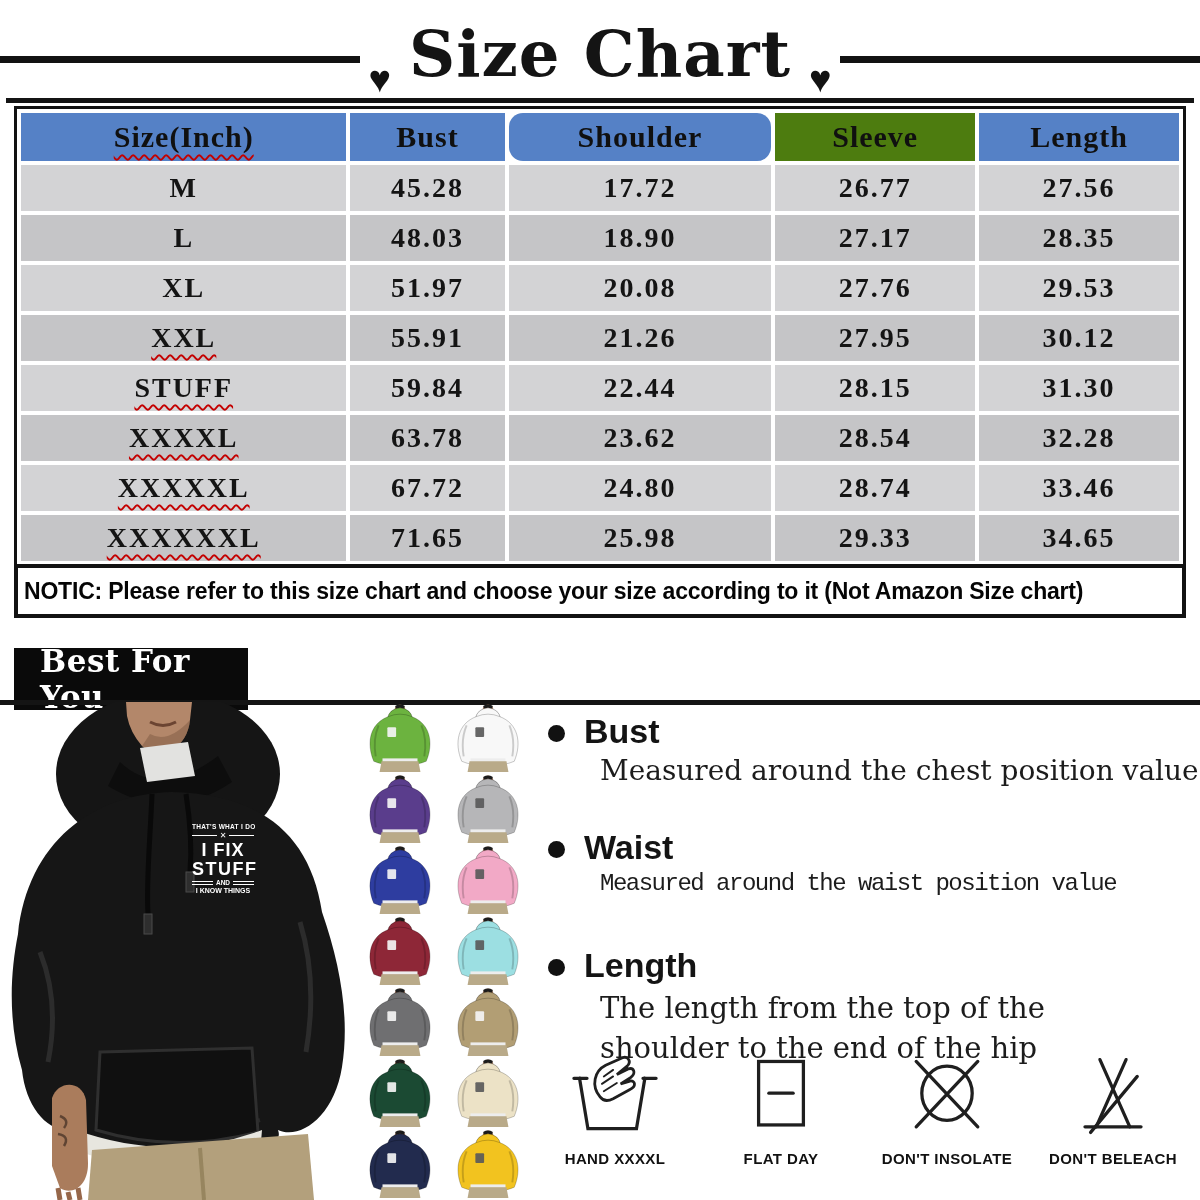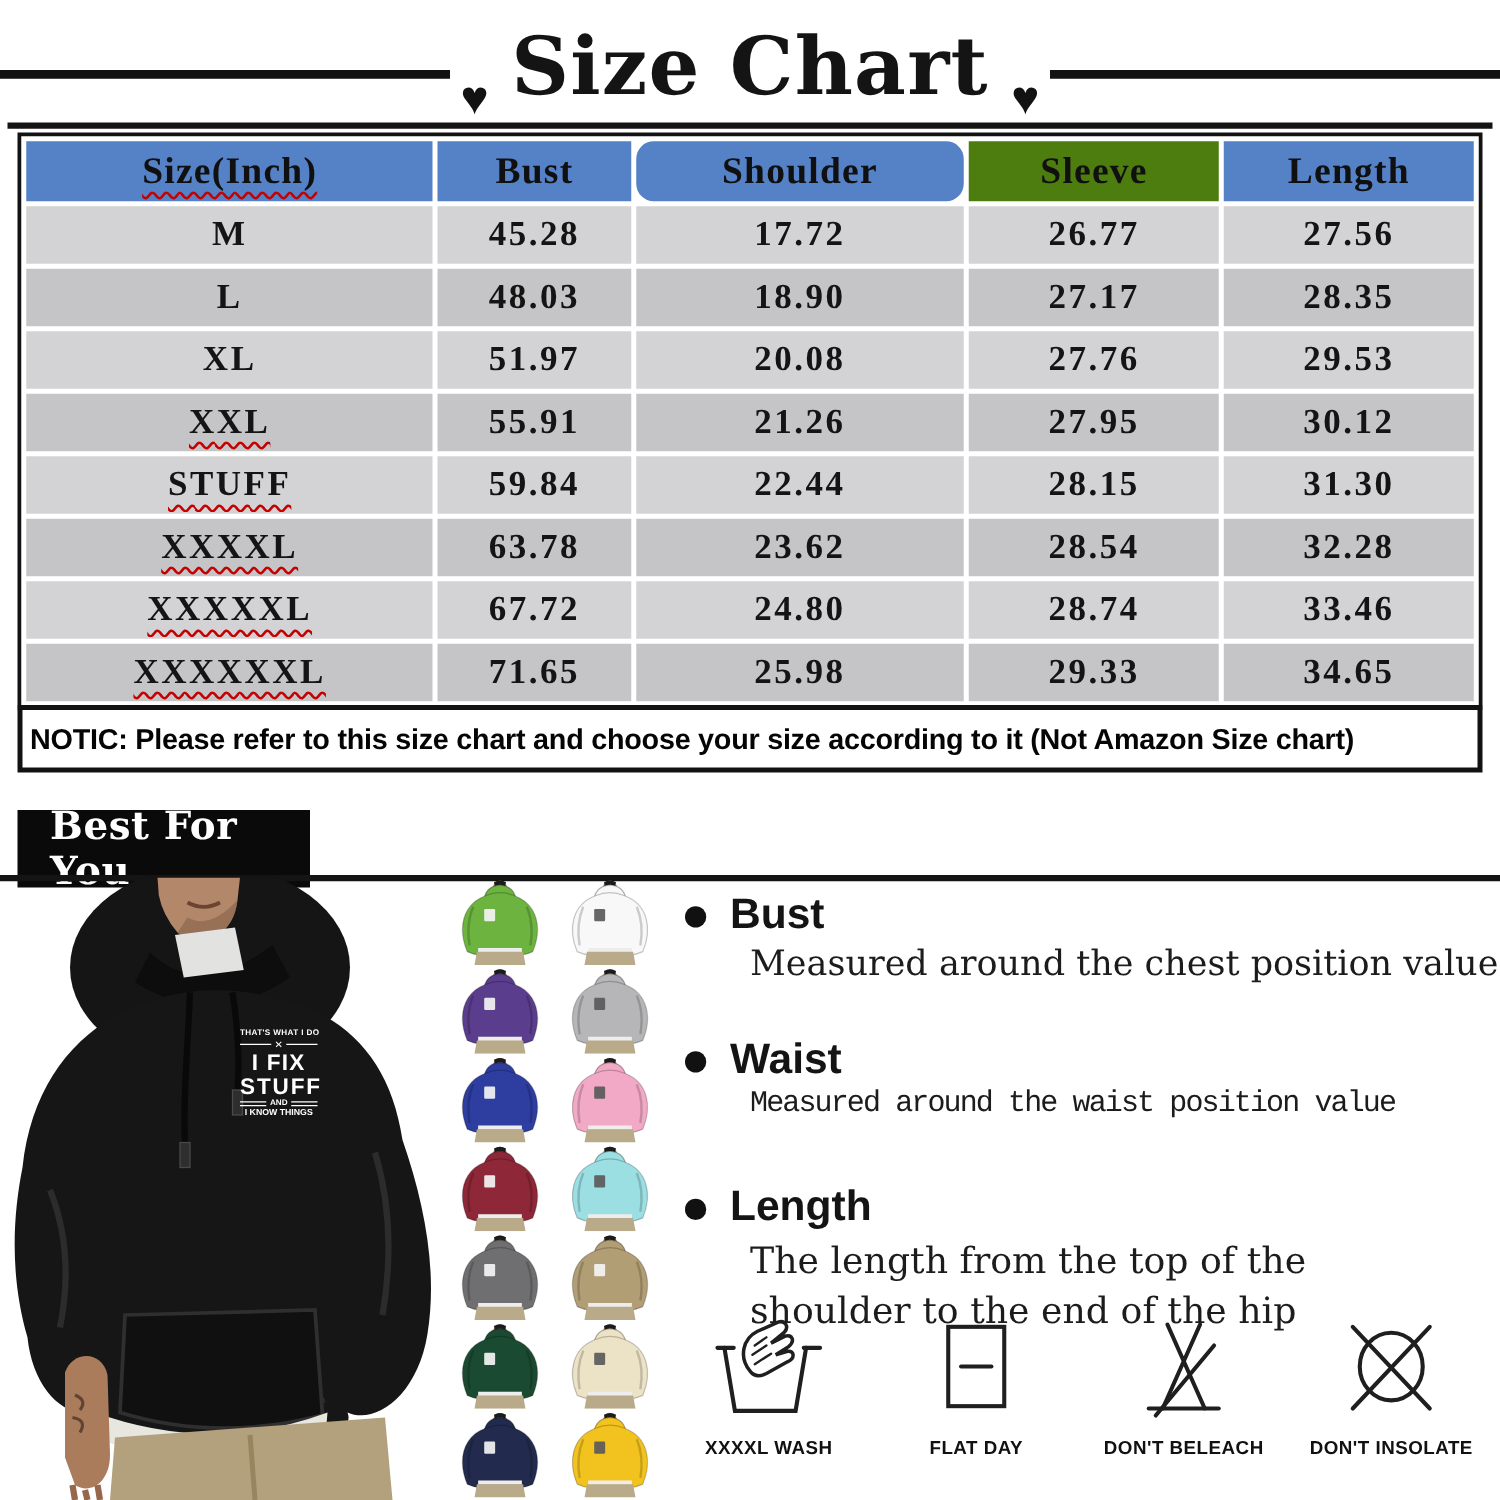--- a/index.html
+++ b/index.html
@@ -427,42 +427,42 @@
 
   <div class="care-row">
 
     <div class="care">
       <svg viewBox="0 0 100 90" width="96" height="84" fill="none" stroke="#1f1f1f" stroke-width="3.5" stroke-linecap="round">
         <path d="M6,26 h14 M80,26 h14"></path>
         <path d="M12,26 L21,80 H73 L82,26"></path>
         <path d="M34,46 C24,34 28,18 40,12 L58,4 C64,2 68,8 63,13 L52,22 L64,16 C70,14 73,20 67,25 L56,32 L66,29 C72,28 73,35 66,38 L48,48 C42,51 37,50 34,46 Z" stroke-width="3"></path>
         <path d="M38,40 l14,-9 M36,32 l12,-8 M38,24 l10,-7" stroke-width="2"></path>
       </svg>
-      <div class="care-label">XXXXL WASH</div>
+      <div class="care-label">HAND XXXXL</div>
     </div>
 
     <div class="care">
       <svg viewBox="0 0 100 90" width="96" height="84" fill="none" stroke="#1f1f1f" stroke-width="3.5" stroke-linecap="round">
         <rect x="26" y="8" width="48" height="68"></rect>
         <path d="M37,42 h26"></path>
       </svg>
       <div class="care-label">FLAT DAY</div>
+    </div>
+
+    <div class="care">
+      <svg viewBox="0 0 100 90" width="96" height="84" fill="none" stroke="#1f1f1f" stroke-width="3.5" stroke-linecap="round">
+        <ellipse cx="50" cy="42" rx="27" ry="29"></ellipse>
+        <path d="M17,8 L83,78 M83,8 L17,78"></path>
+      </svg>
+      <div class="care-label">DON'T INSOLATE</div>
     </div>
 
     <div class="care">
       <svg viewBox="0 0 100 90" width="96" height="84" fill="none" stroke="#1f1f1f" stroke-width="3.5" stroke-linecap="round">
         <path d="M36,6 L68,78 M64,6 L32,78"></path>
         <path d="M20,78 H80"></path>
         <path d="M76,24 L26,84"></path>
       </svg>
       <div class="care-label">DON'T BELEACH</div>
     </div>
 
-    <div class="care">
-      <svg viewBox="0 0 100 90" width="96" height="84" fill="none" stroke="#1f1f1f" stroke-width="3.5" stroke-linecap="round">
-        <ellipse cx="50" cy="42" rx="27" ry="29"></ellipse>
-        <path d="M17,8 L83,78 M83,8 L17,78"></path>
-      </svg>
-      <div class="care-label">DON'T INSOLATE</div>
-    </div>
-
   </div>
 </div>
 
 </body></html>

